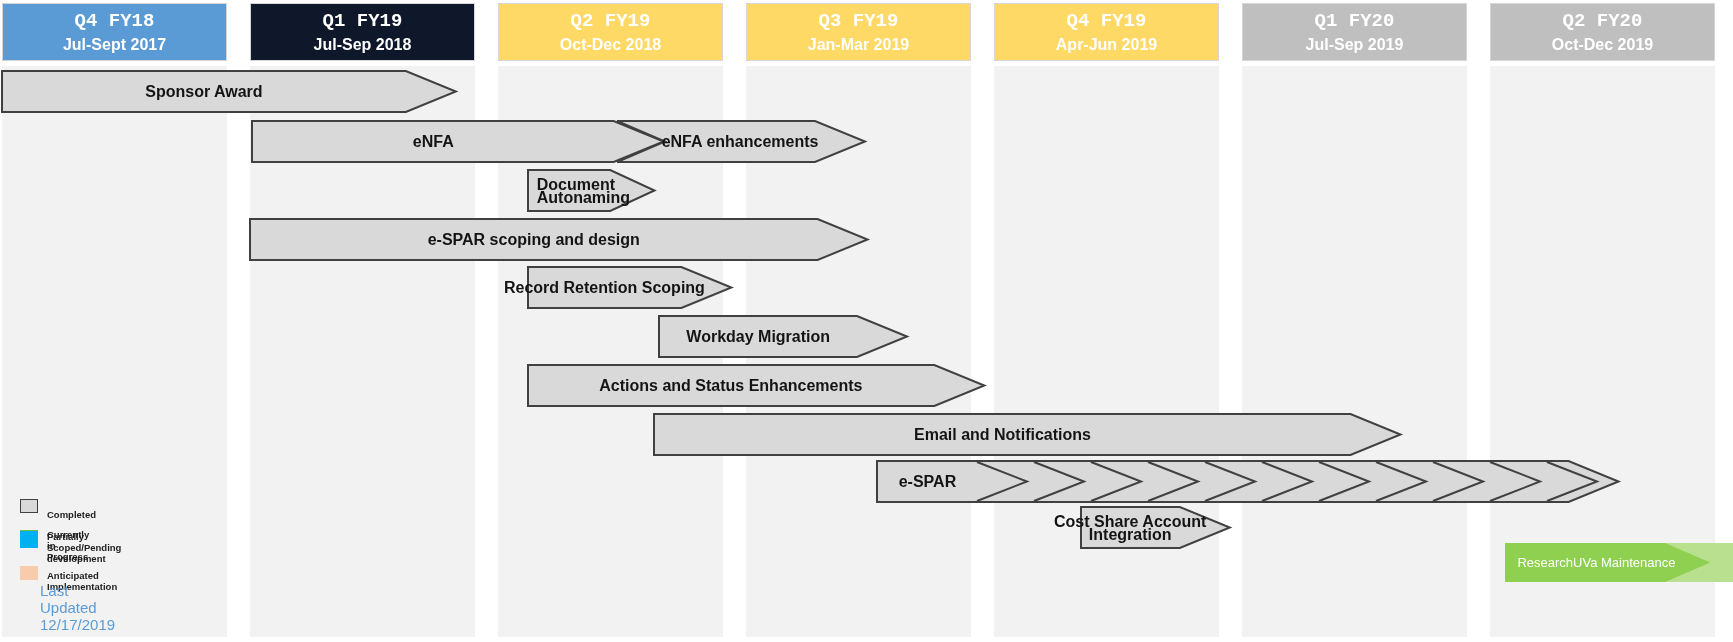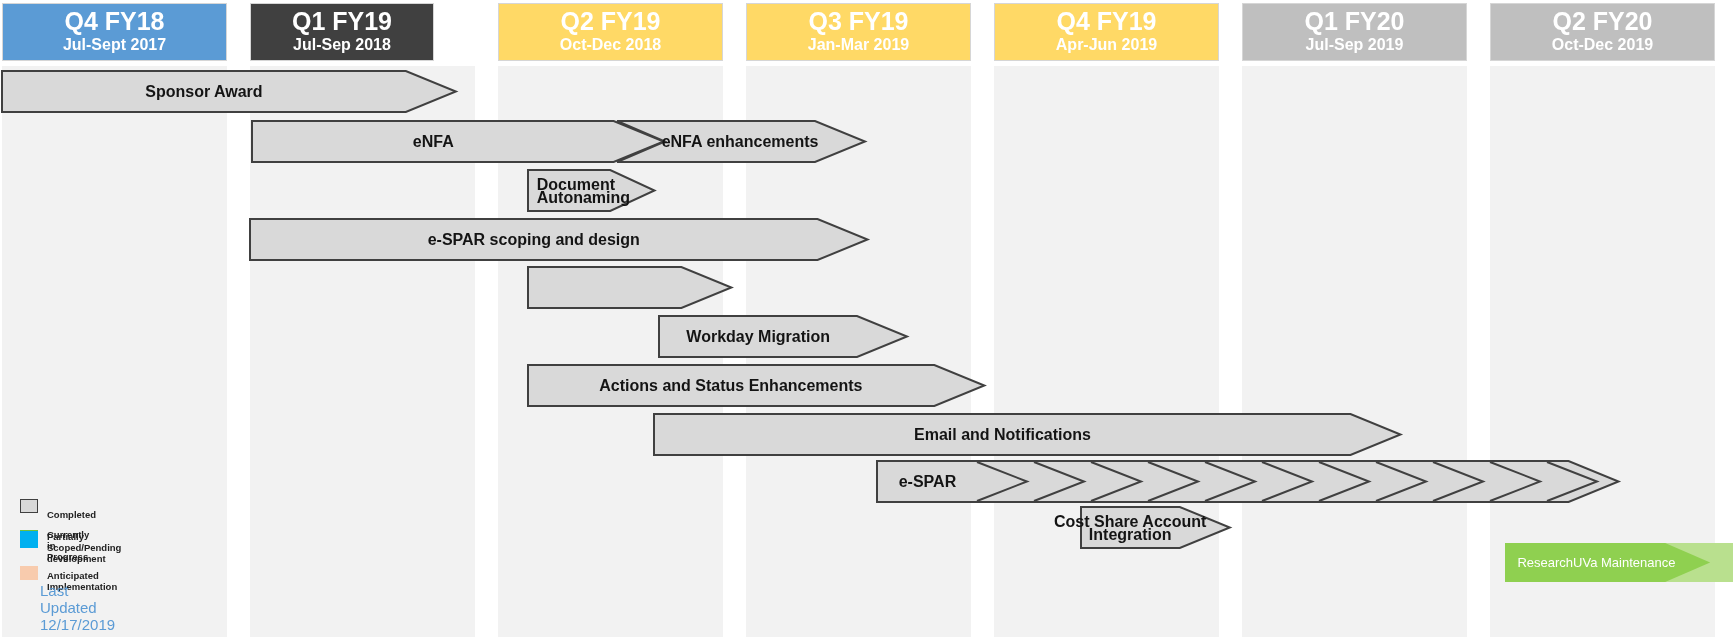--- a/index.html
+++ b/index.html
@@ -1,21 +1,21 @@
 <!DOCTYPE html>
 <html><head>
 <meta charset="utf-8">
 <style>
   html,body{margin:0;padding:0;background:#ffffff;}
   #canvas{position:relative;width:1733px;height:642px;background:#ffffff;overflow:hidden;
           font-family:"Liberation Sans",sans-serif;}
   .col-header{position:absolute;top:3px;height:58px;box-sizing:border-box;border:1px solid #d6d6d6;
               display:flex;flex-direction:column;align-items:center;justify-content:center;
               color:#ffffff;font-weight:bold;}
-  .col-header .q{font-size:25px;line-height:25px;}
+  .col-header .q{font-size:19px;line-height:25px;font-family:Liberation Mono, monospace;}
   .col-header .p{font-size:16px;line-height:21px;}
   .col-body{position:absolute;top:66px;height:571px;background:#f2f2f2;}
   .bar{position:absolute;}
   .bar svg{position:absolute;left:0;top:0;overflow:visible;display:block;}
   .bar .lbl{position:absolute;top:0;bottom:0;display:flex;flex-direction:column;align-items:center;
             justify-content:center;font-size:16px;font-weight:bold;color:#141414;line-height:13px;
             text-align:center;white-space:nowrap;}
   .bar .lbl.left{align-items:flex-start;text-align:left;padding-left:9px;box-sizing:border-box;}
   .bar .lbl.green{color:#ffffff;font-weight:normal;font-size:13px;}
   .legend{position:absolute;left:0;top:0;}
@@ -28,21 +28,21 @@
 <body>
 
 <div id="canvas">
   <div id="columns">
       <div class="col-body" style="left: 2px; width: 225px;"></div>
       <div class="col-header" style="left: 2px; width: 225px; background: rgb(91, 155, 213);">
         <div class="q">Q4 FY18</div>
         <div class="p">Jul-Sept 2017</div>
       </div>
       <div class="col-body" style="left: 250px; width: 225px;"></div>
-      <div class="col-header" style="left: 250px; width: 184px; background: #404040;">
+      <div class="col-header" style="left: 250px; width: 225px; background: #0f172a;">
         <div class="q">Q1 FY19</div>
         <div class="p">Jul-Sep 2018</div>
       </div>
       <div class="col-body" style="left: 498px; width: 225px;"></div>
       <div class="col-header" style="left: 498px; width: 225px; background: rgb(255, 217, 102);">
         <div class="q">Q2 FY19</div>
         <div class="p">Oct-Dec 2018</div>
       </div>
       <div class="col-body" style="left: 746px; width: 225px;"></div>
       <div class="col-header" style="left: 746px; width: 225px; background: rgb(255, 217, 102);">
@@ -104,20 +104,23 @@
           <polygon points="0,0 567.5200000000001,0 617.5200000000001,20.5 567.5200000000001,41 0,41" fill="#d9d9d9" stroke="#404040" stroke-width="2"></polygon>
         </svg>
         <div class="lbl" style="left: 0px; width: 567.52px;">
           <div>e-SPAR scoping and design</div>
         </div>
       </div>
       <div class="bar" style="left: 527.76px; top: 267px; width: 203.36px; height: 41px;">
         <svg width="203.35999999999996" height="41">
           <polygon points="0,0 153.35999999999996,0 203.35999999999996,20.5 153.35999999999996,41 0,41" fill="#d9d9d9" stroke="#404040" stroke-width="2"></polygon>
         </svg>
+        <div class="lbl" style="left: 0px; width: 153.36px;">
+          <div>Record Retention Scoping</div>
+        </div>
       </div>
       <div class="bar" style="left: 659.2px; top: 316px; width: 248px; height: 41px;">
         <svg width="248" height="41">
           <polygon points="0,0 198,0 248,20.5 198,41 0,41" fill="#d9d9d9" stroke="#404040" stroke-width="2"></polygon>
         </svg>
         <div class="lbl" style="left: 0px; width: 198px;">
           <div>Workday Migration</div>
         </div>
       </div>
       <div class="bar" style="left: 527.76px; top: 365px; width: 456.32px; height: 41px;">

